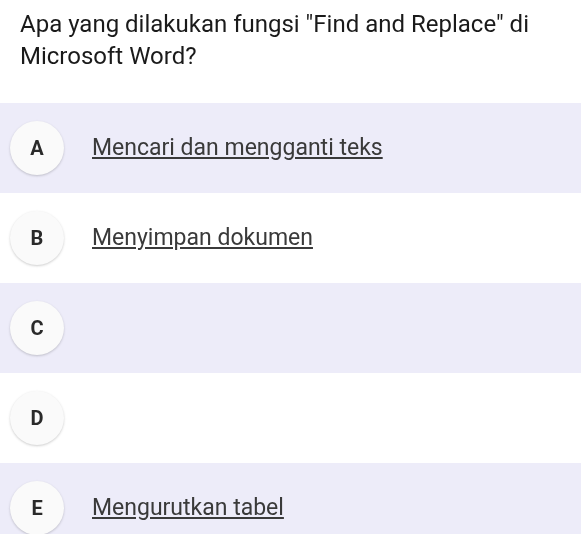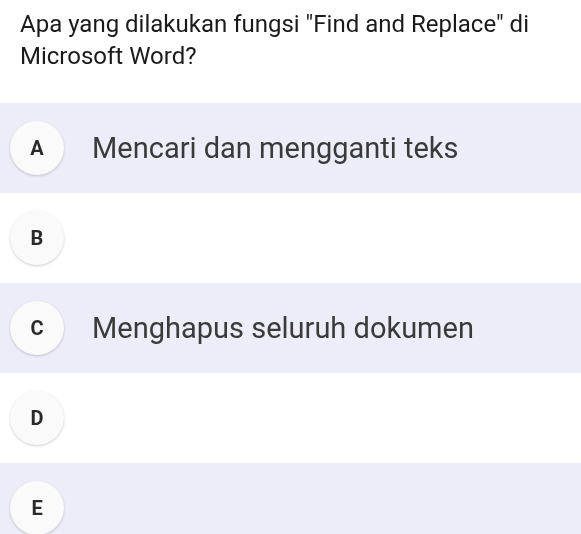--- a/index.html
+++ b/index.html
@@ -40,41 +40,43 @@
       background: #fafafa;
       box-shadow: 0 1px 3px rgba(0,0,0,0.12), 0 1px 2px rgba(0,0,0,0.08);
       display: flex;
       align-items: center;
       justify-content: center;
       font-weight: 700;
       font-size: 20px;
       color: #2a2a2a;
     }
     .label {
-      font-size: 29px;
+      font-size: 23px;
       color: #3a3a3a;
       font-weight: 400;
+      text-decoration: underline;
     }
   </style>
 </head>
 <body>
 
 <div class="question">Apa yang dilakukan fungsi "Find and Replace" di Microsoft Word?</div>
 
 <div class="options">
   <div class="option">
     <div class="badge">A</div>
     <div class="label">Mencari dan mengganti teks</div>
   </div>
   <div class="option">
     <div class="badge">B</div>
+    <div class="label">Menyimpan dokumen</div>
   </div>
   <div class="option">
     <div class="badge">C</div>
-    <div class="label">Menghapus seluruh dokumen</div>
   </div>
   <div class="option">
     <div class="badge">D</div>
   </div>
   <div class="option">
     <div class="badge">E</div>
+    <div class="label">Mengurutkan tabel</div>
   </div>
 </div>
 
 </body></html>

